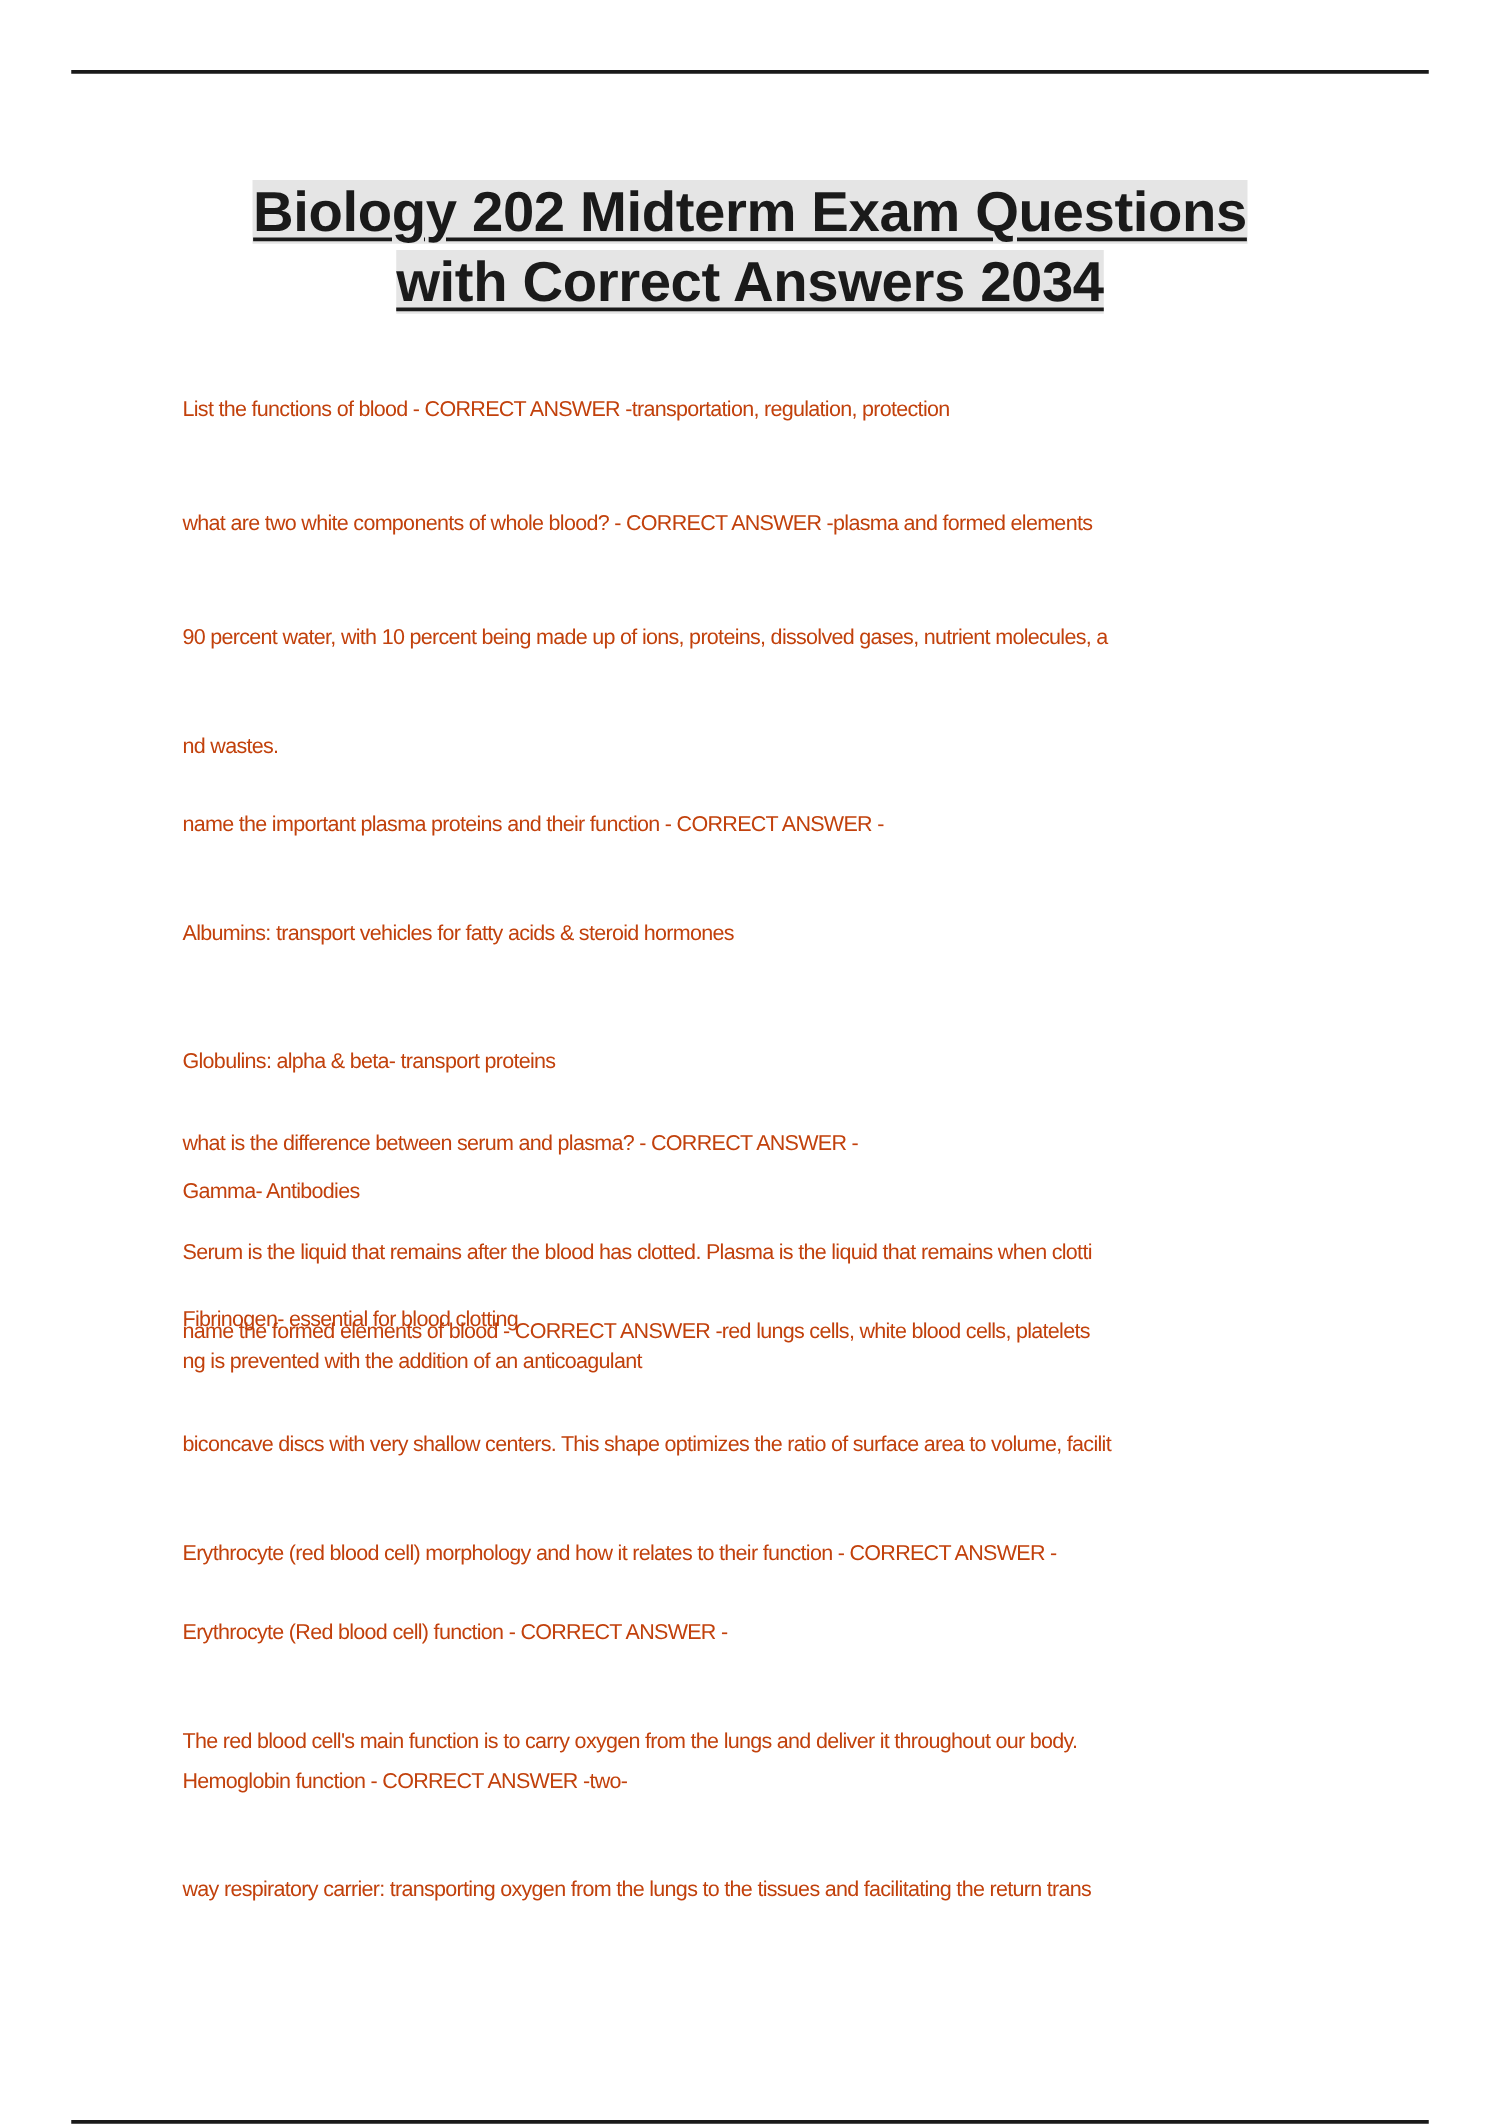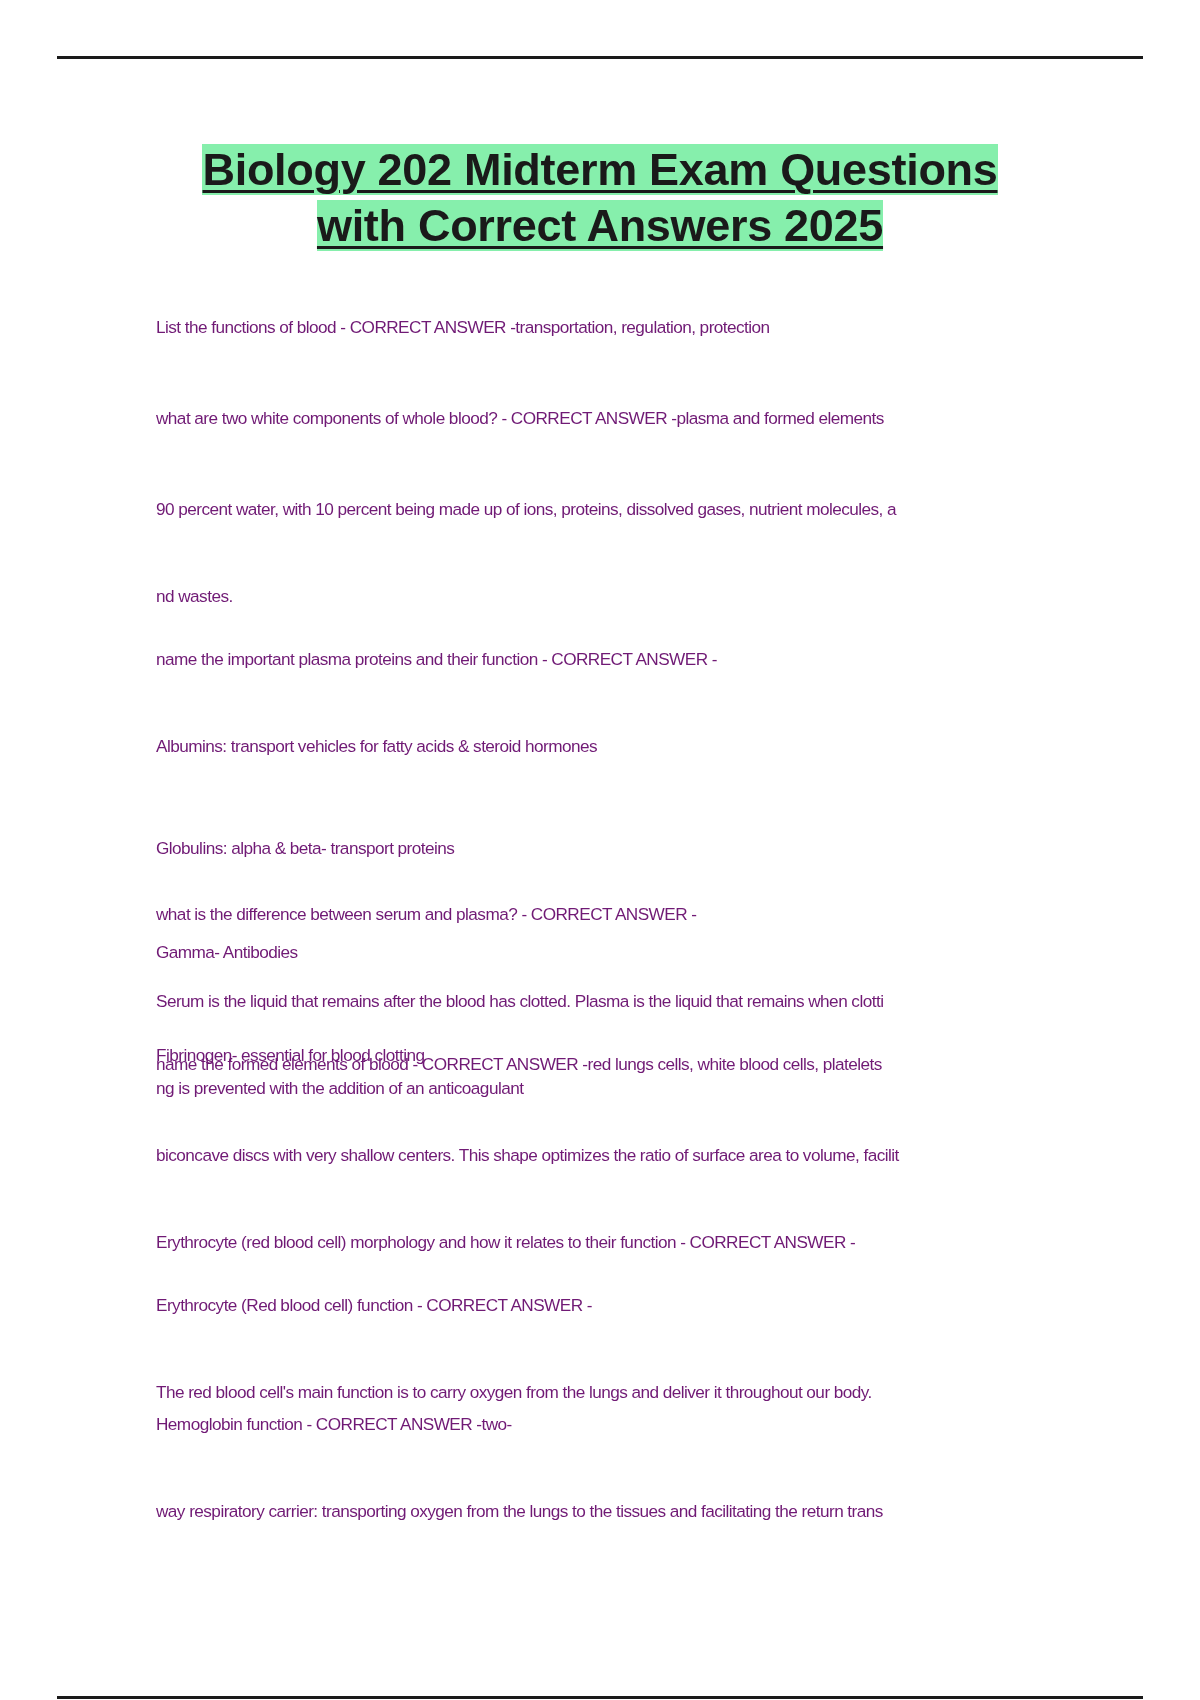--- a/index.html
+++ b/index.html
@@ -8,41 +8,41 @@
   .rule.top { top: 56px; }
   .rule.bottom { top: 1696px; }
   .title {
     position: absolute; left: 0; width: 1200px; top: 142px;
     text-align: center;
     font-family: "Liberation Sans", sans-serif;
     font-weight: bold; font-size: 45px; line-height: 56px;
     color: #1a1a1a; letter-spacing: -0.3px;
   }
   .title span {
-    background: #86efac;
+    background: #e5e5e5;
     text-decoration: underline; text-decoration-thickness: 3px;
     text-underline-offset: 5px;
     text-align: center;
   }
   .body-text {
-    position: absolute; left: 156px; width: 950px;
+    position: absolute; left: 146px; width: 950px;
     font-family: "Liberation Sans", sans-serif;
-    font-size: 17.2px; color: #701a75; letter-spacing: -0.55px;
+    font-size: 17.2px; color: #c2410c; letter-spacing: -0.55px;
     line-height: 29px; white-space: pre;
   }
   .line { display: block; height: 29px; }
 </style>
 </head>
 <body>
 
 <div class="rule top"></div>
 
 <div class="title">
   <span>Biology 202 Midterm Exam Questions</span><br>
-  <span>with Correct Answers 2025</span>
+  <span>with Correct Answers 2034</span>
 </div>
 
 <div class="body-text" style="top:255px">
   <span class="line">List the functions of blood - CORRECT ANSWER -transportation, regulation, protection</span>
 </div>
 
 <div class="body-text" style="top:346px">
   <span class="line">what are two white components of whole blood? - CORRECT ANSWER -plasma and formed elements</span>
 </div>
 

